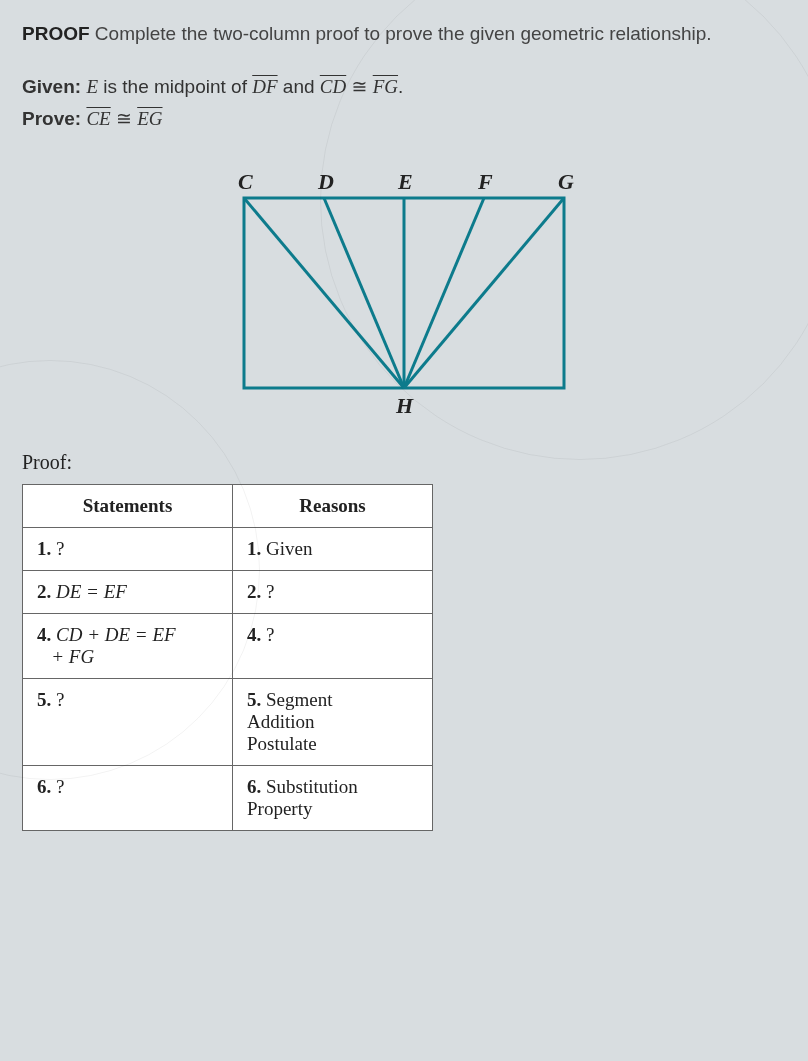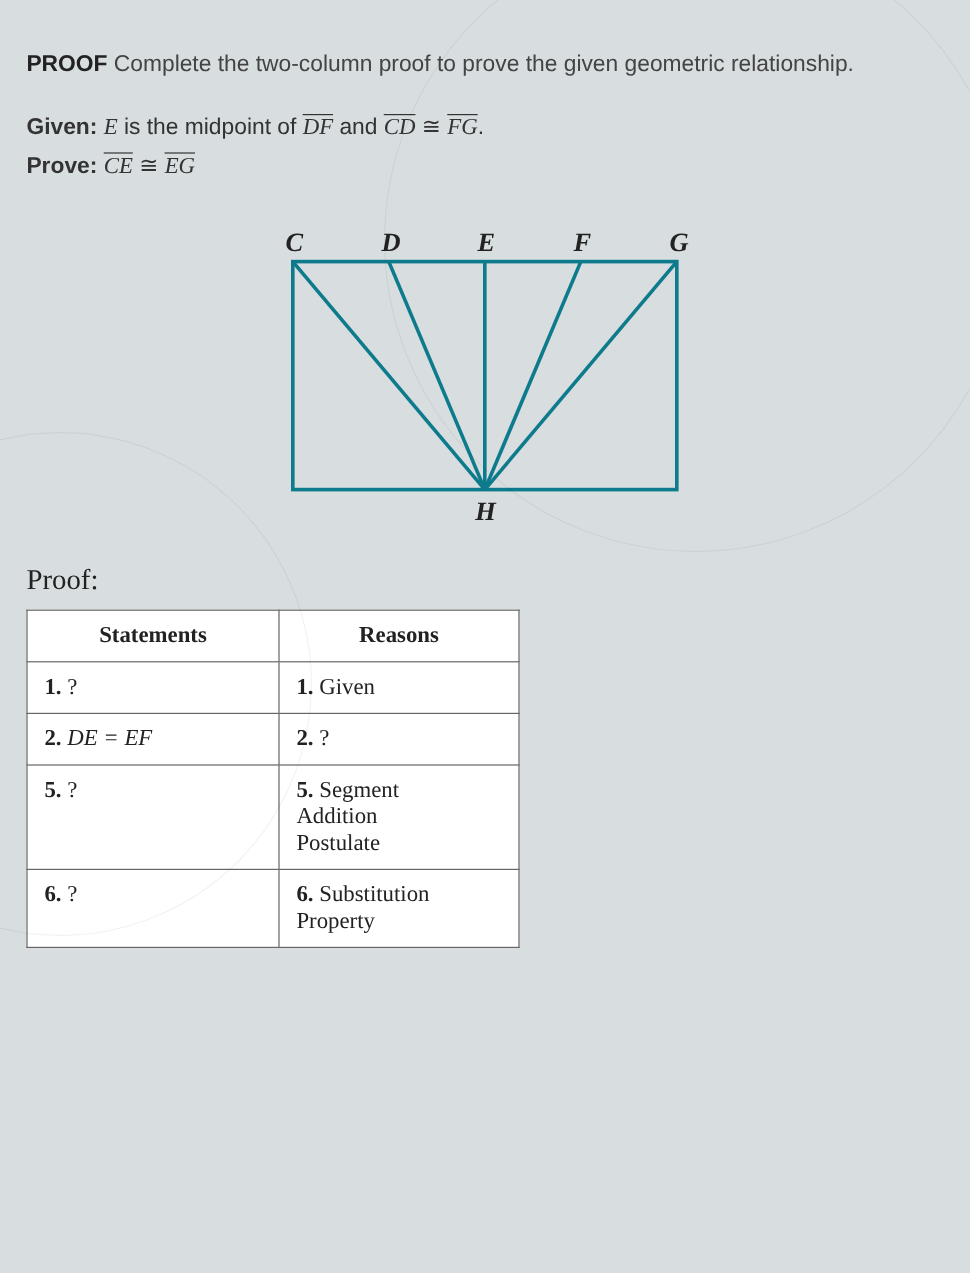--- a/index.html
+++ b/index.html
@@ -6,29 +6,29 @@
   body {
     width: 808px;
     height: 1061px;
     background: #d8dde0;
     font-family: Arial, Helvetica, sans-serif;
     color: #333;
     padding: 20px 22px;
     position: relative;
     overflow: hidden;
   }
-  .heading { font-size: 19px; line-height: 1.5; color: #444; margin-bottom: 22px; margin-top: 20px; }
+  .heading { font-size: 19px; line-height: 1.5; color: #444; margin-bottom: 22px; }
   .heading .bold { font-weight: 700; color: #222; }
   .given-prove { font-size: 19px; line-height: 1.7; color: #333; margin-bottom: 28px; }
   .given-prove .bold { font-weight: 700; }
   .ov { text-decoration: overline; font-style: italic; font-family: 'Times New Roman', serif; }
   .it { font-style: italic; font-family: 'Times New Roman', serif; }
   .mathit { font-style: italic; font-family: 'Times New Roman', serif; }
   .diagram-wrap { width: 100%; display: flex; justify-content: center; margin: 8px 0 28px 0; }
-  .proof-label { font-size: 24px; font-family: 'Times New Roman', serif; color:#222; margin: 8px 0 10px 0; }
+  .proof-label { font-size: 20px; font-family: 'Times New Roman', serif; color:#222; margin: 8px 0 10px 0; }
   table.proof {
     border-collapse: collapse;
     background: #ffffff;
   }
   table.proof th, table.proof td {
     border: 1px solid #666;
     padding: 10px 14px;
     font-size: 19px;
     font-family: 'Times New Roman', serif;
     color: #222;
@@ -99,20 +99,24 @@
   </tr>
   <tr>
     <td class="stmt"><span class="num">1.</span> <span>?</span></td>
     <td class="reas"><span class="num">1.</span> <span>Given</span></td>
   </tr>
   <tr>
     <td class="stmt"><span class="num">2.</span> <span class="mathit">DE = EF</span></td>
     <td class="reas"><span class="num">2.</span> <span>?</span></td>
   </tr>
   <tr>
+    <td class="stmt"><span class="num">4.</span> <span class="mathit"><span class="it">CD</span> + <span class="it">DE</span> = <span class="it">EF</span><br>&nbsp;&nbsp;&nbsp;+ <span class="it">FG</span></span></td>
+    <td class="reas"><span class="num">4.</span> <span>?</span></td>
+  </tr>
+  <tr>
     <td class="stmt"><span class="num">5.</span> <span>?</span></td>
     <td class="reas"><span class="num">5.</span> <span>Segment<br>Addition<br>Postulate</span></td>
   </tr>
   <tr>
     <td class="stmt"><span class="num">6.</span> <span>?</span></td>
     <td class="reas"><span class="num">6.</span> <span>Substitution<br>Property</span></td>
   </tr>
 </tbody>
   </table>
 

